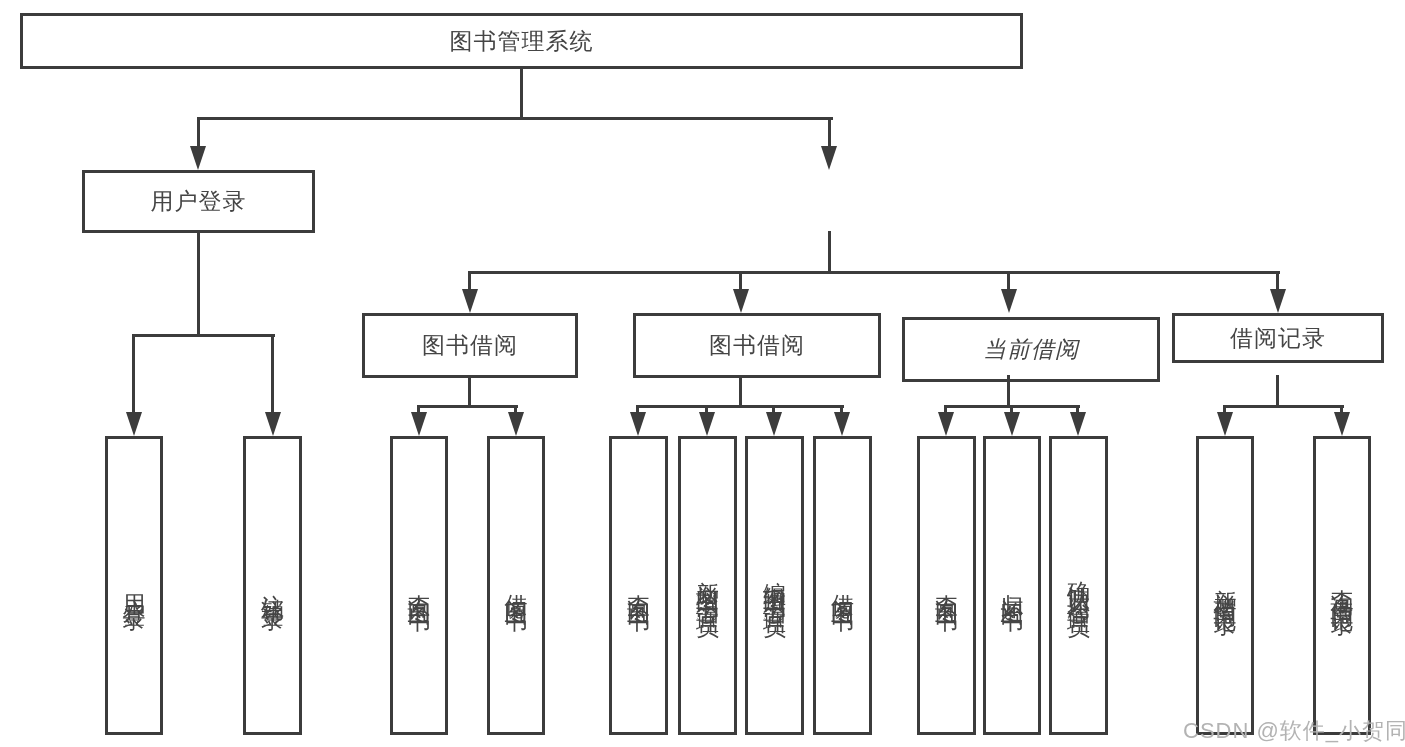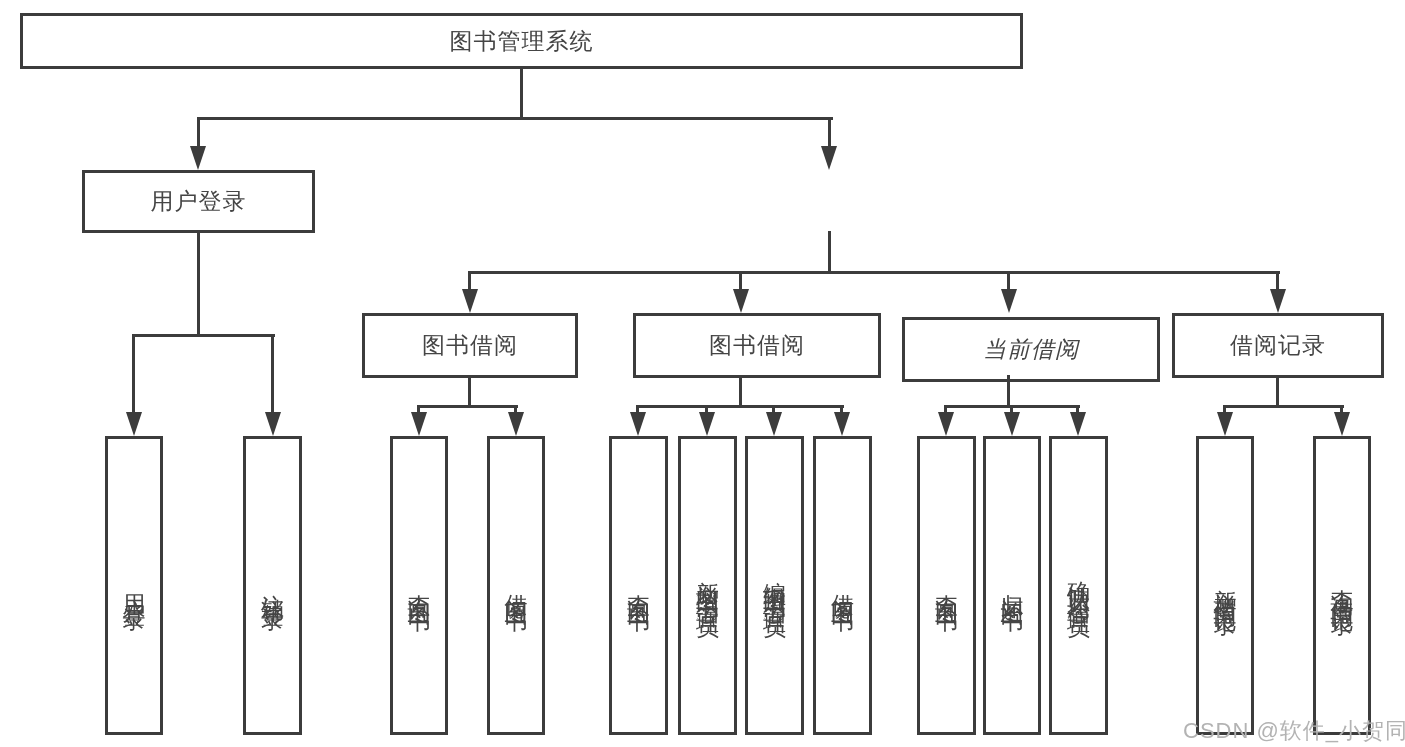--- a/index.html
+++ b/index.html
@@ -65,21 +65,21 @@
 
   <div class="box hbox" style="left:362px;top:313px;width:216px;height:65px;">
     <span>图书借阅</span>
   </div>
   <div class="box hbox" style="left:633px;top:313px;width:248px;height:65px;">
     <span>图书借阅</span>
   </div>
   <div class="box hbox" style="left:902px;top:317px;width:258px;height:65px;font-style:italic;">
     <span>当前借阅</span>
   </div>
-  <div class="box hbox" style="left:1172px;top:313px;width:212px;height:65px;">
+  <div class="box hbox" style="left:1172px;top:313px;width:212px;height:50px;">
     <span>借阅记录</span>
   </div>
 
   <div class="box leaf" style="left:105px;top:436px;width:58px;height:299px;">
     <span>用户登录</span>
   </div>
   <div class="box leaf" style="left:243px;top:436px;width:59px;height:299px;">
     <span>注销登录</span>
   </div>
 

